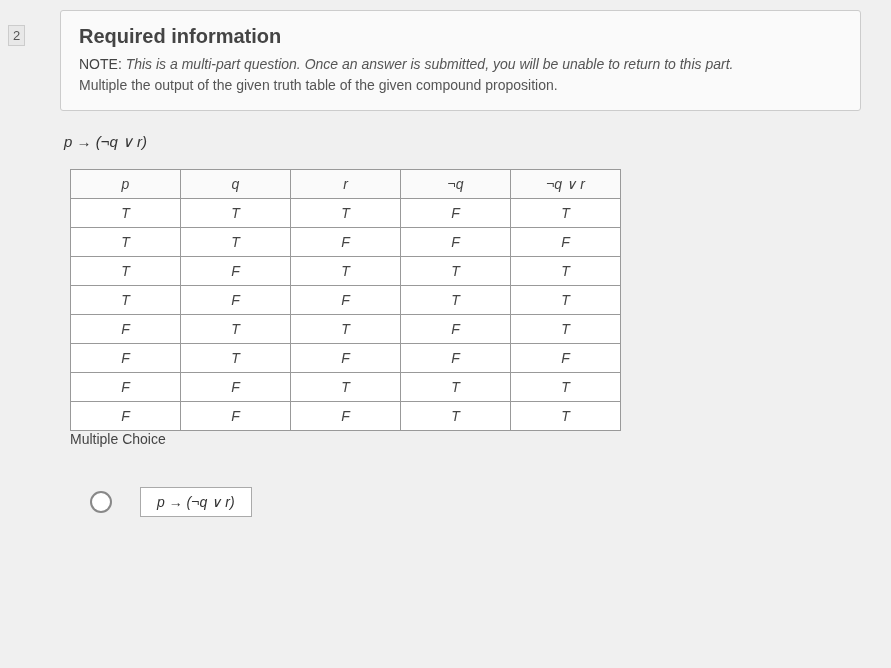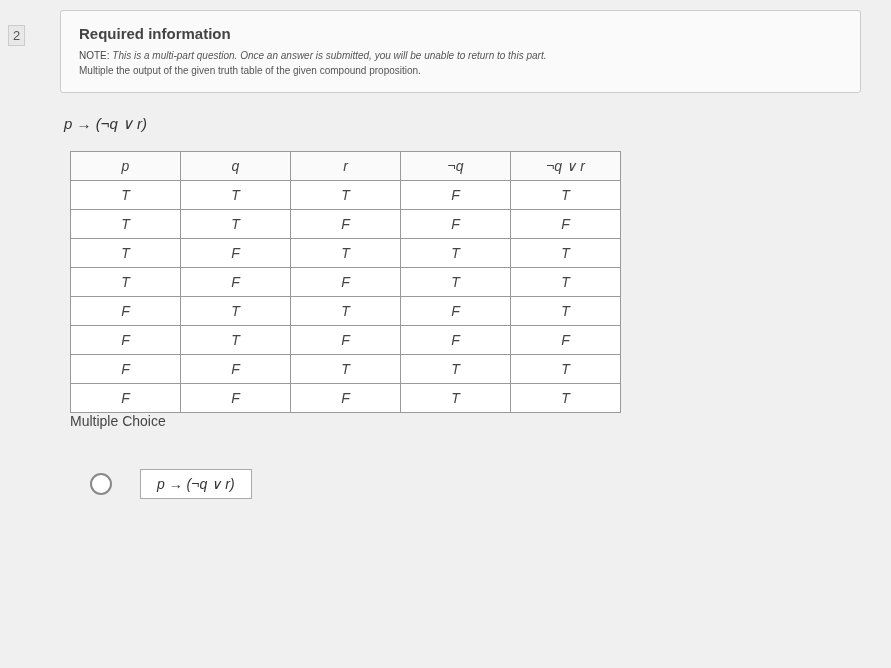--- a/index.html
+++ b/index.html
@@ -28,26 +28,26 @@
   }
   .info-box {
     border: 1px solid #ccc;
     background: #fafafa;
     padding: 14px 18px;
     margin-bottom: 22px;
     border-radius: 3px;
   }
   .info-title {
     font-weight: bold;
-    font-size: 15px;
+    font-size: 20px;
     color: #444;
     margin-bottom: 6px;
   }
   .info-note {
-    font-size: 10px;
+    font-size: 14px;
     color: #555;
     line-height: 1.5;
   }
   .info-note .note-label { font-weight: normal; color:#444; }
   .info-note .italic { font-style: italic; }
   .proposition {
     font-size: 15px;
     font-style: italic;
     margin: 8px 0 18px 4px;
     color: #333;

